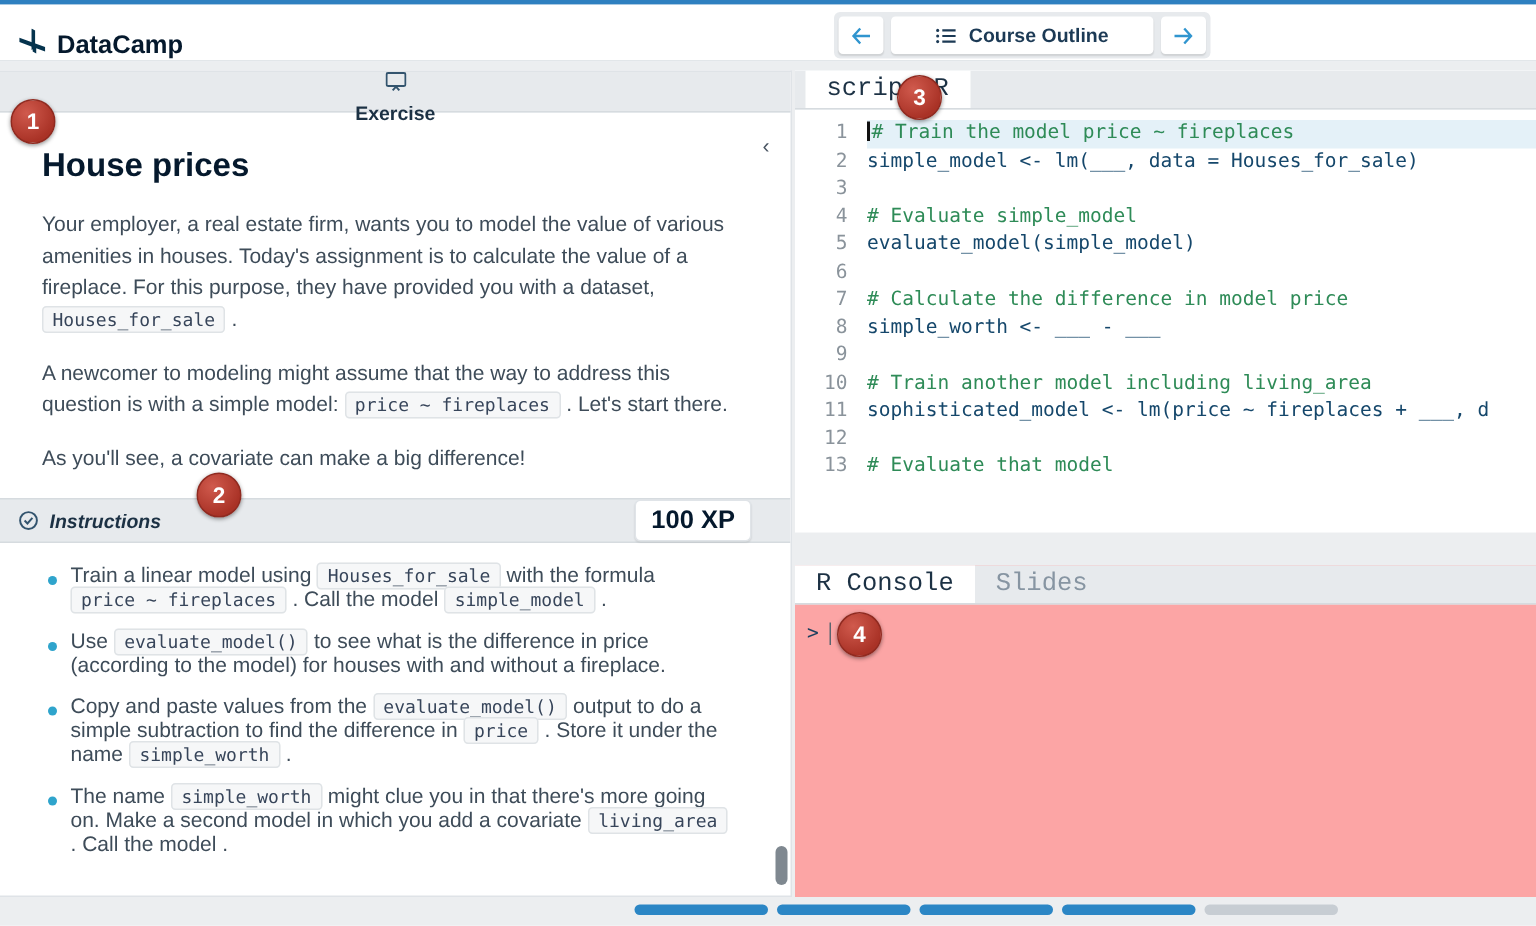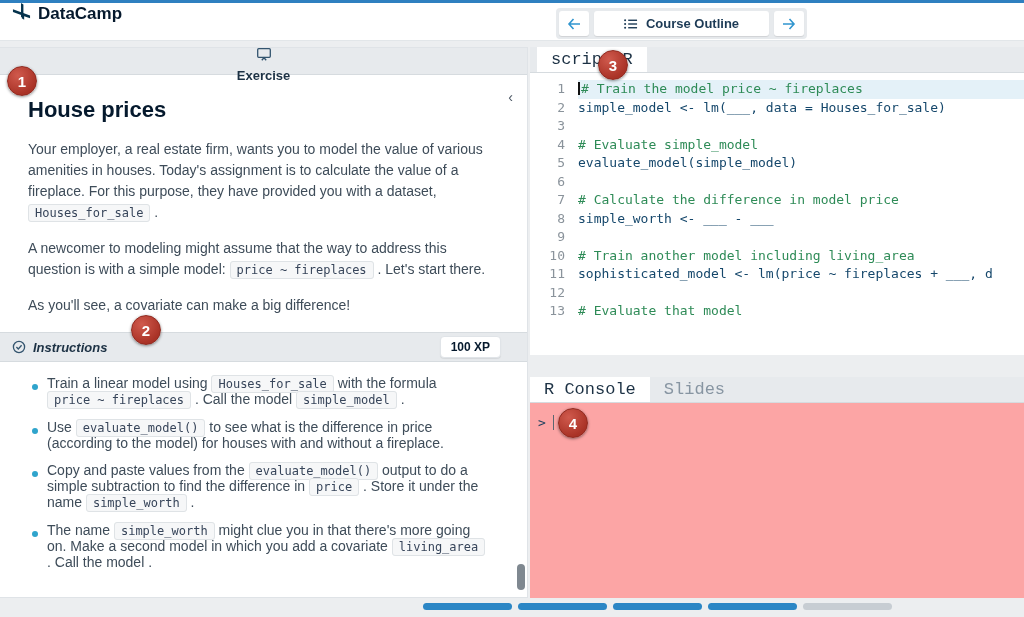--- a/index.html
+++ b/index.html
@@ -1,38 +1,38 @@
 <!DOCTYPE html>
 <html><head>
 <meta charset="utf-8">
 <style>
   * { margin:0; padding:0; box-sizing:border-box; }
   body { font-family:"Liberation Sans", sans-serif; background:#fff; }
   .page { position:relative; width:1024px; height:617px; background:#eceef0; overflow:hidden; border-top:3px solid #2e80c0; }
 
   
-  .topbar { position:absolute; top:0; left:0; right:0; height:38px; background:#fff; border-bottom:1px solid #e2e6e9; display:flex; align-items:flex-start; padding:0 12px; z-index:10; }
+  .topbar { position:absolute; top:0; left:0; right:0; height:38px; background:#fff; border-bottom:1px solid #e2e6e9; display:flex; align-items:flex-end; padding:0 12px; z-index:10; }
   .logo { display:flex; align-items:center; gap:7px; font-size:17px; font-weight:bold; color:#05192d; cursor:pointer; }
   .nav-group { position:absolute; left:556px; top:5px; display:flex; gap:5px; background:#e7eaed; padding:3px; border-radius:4px; }
   .nav-btn { background:#fff; border:none; border-radius:3px; height:25px; display:flex; align-items:center; justify-content:center; cursor:pointer; box-shadow:0 1px 1px rgba(0,0,0,.10); }
   .nav-arrow { width:30px; }
   .nav-outline { width:175px; gap:8px; color:#1c3a55; font-size:13px; font-weight:bold; }
 
   
   .left-panel { position:absolute; left:0; top:44px; width:528px; height:551px; background:#fff; border:1px solid #dfe3e7; border-left:none; }
   .panel-header { height:27px; background:#e7eaed; border-bottom:1px solid #d6dbdf; display:flex; align-items:center; padding:0 10px; gap:7px;flex-direction:column; }
   .panel-header .ph-title { font-size:13px; font-weight:bold; color:#1c3144; }
   .collapse { margin-left:auto; color:#4a5663; font-size:14px; line-height:1; cursor:pointer; padding:0 4px; }
   .ex-content { position:relative; padding:16px 30px 0 28px; height:523px; overflow:hidden; font-size:14px; color:#3e4c59; }
   .ex-title { font-size:22px; color:#05192d; margin:6px 0 16px; }
   .ex-p { line-height:21px; margin-bottom:14px; }
   .chip { font-family:"DejaVu Sans Mono", monospace; font-size:12px; background:#f6f7f8; border:1px solid #dfe3e6; border-radius:3px; padding:1px 6px; color:#37455a; white-space:nowrap; }
   .instructions-bar { margin:16px -30px 0 -28px; height:30px; background:#e7eaed; border-top:1px solid #d6dbdf; border-bottom:1px solid #d6dbdf; display:flex; align-items:center; padding:0 12px; gap:7px; }
   .instructions-bar .ib-title { font-size:13px; font-weight:bold; color:#1c3144;font-style:italic; }
-  .xp-badge { margin-left:auto; margin-right:14px; background:#fff; border:1px solid #e0e4e8; box-shadow:0 1px 1px rgba(0,0,0,.08); border-radius:4px; padding:3px 10px; font-size:12px; font-weight:bold; color:#05192d; }
+  .xp-badge { margin-left:auto; margin-right:14px; background:#fff; border:1px solid #e0e4e8; box-shadow:0 1px 1px rgba(0,0,0,.08); border-radius:4px; padding:3px 10px; font-size:17px; font-weight:bold; color:#05192d; }
   .instructions-list { list-style:none; padding:14px 4px 0 2px; }
   .instructions-list li { position:relative; padding-left:17px; line-height:15px; margin-bottom:12px; }
   .instructions-list li::before { content:""; position:absolute; left:2px; top:8px; width:6px; height:6px; border-radius:50%; background:#2fa4cc; }
   .lp-scrollbar { position:absolute; right:2px; top:30px; bottom:3px; width:8px; }
   .lp-thumb { position:absolute; bottom:4px; left:0; width:8px; height:26px; border-radius:4px; background:#7f8890; cursor:pointer; }
 
   
   .editor-card { position:absolute; left:530px; top:44px; right:0; height:308px; background:#fff; overflow:hidden; }
   .tabbar { height:26px; background:#e7eaed; border-bottom:1px solid #d6dbdf; display:flex; align-items:stretch; }
   .tab { display:flex; align-items:center; padding:6px 14px; font-size:17px; color:#8795a2; cursor:pointer;font-family:Liberation Mono, monospace; }

